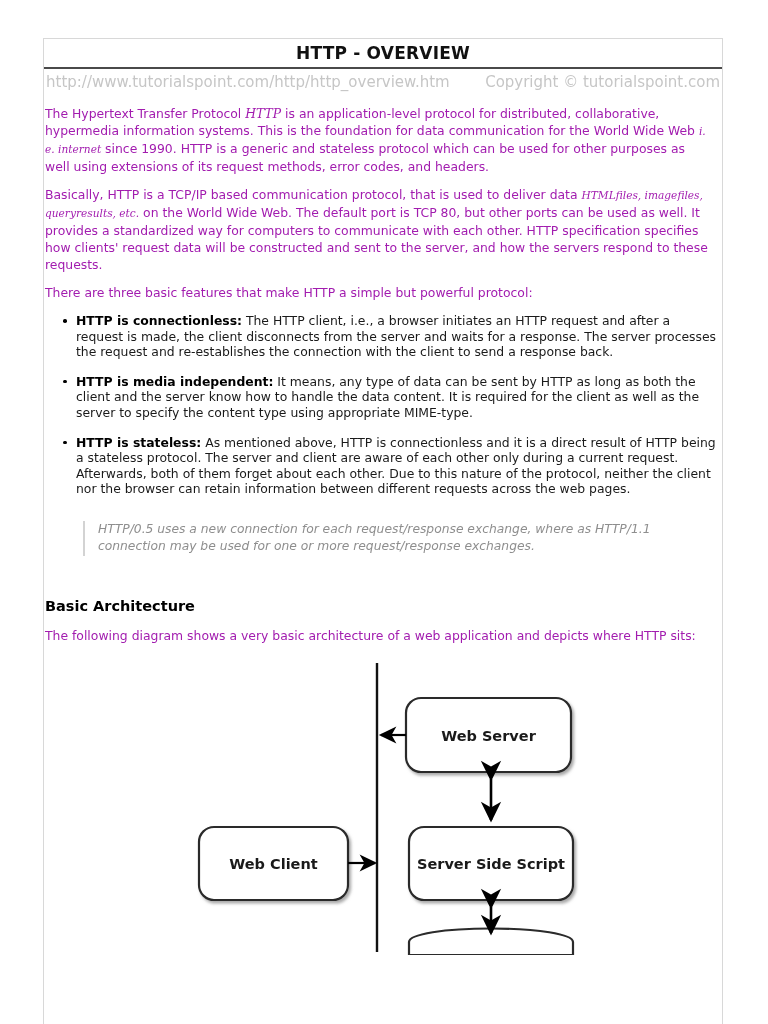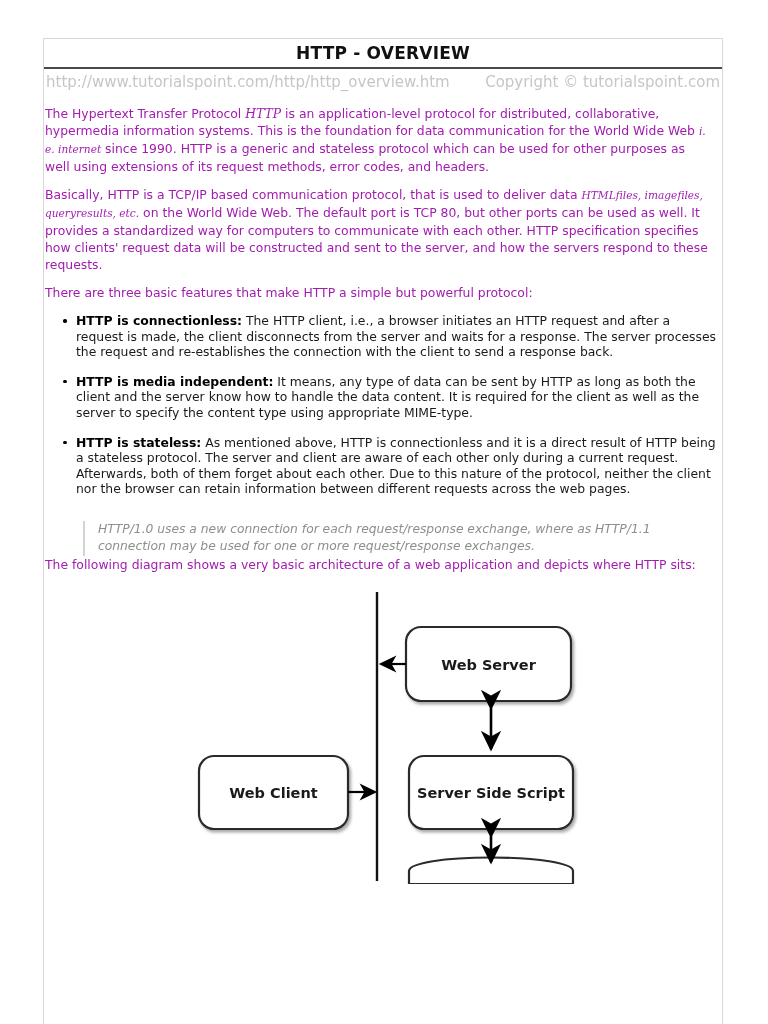--- a/index.html
+++ b/index.html
@@ -165,22 +165,23 @@
         <span class="lead">HTTP is connectionless:</span><span> The HTTP client, i.e., a browser initiates an HTTP request and after a request is made, the client disconnects from the server and waits for a response. The server processes the request and re-establishes the connection with the client to send a response back.</span>
       </li>
       <li>
         <span class="lead">HTTP is media independent:</span><span> It means, any type of data can be sent by HTTP as long as both the client and the server know how to handle the data content. It is required for the client as well as the server to specify the content type using appropriate MIME-type.</span>
       </li>
       <li>
         <span class="lead">HTTP is stateless:</span><span> As mentioned above, HTTP is connectionless and it is a direct result of HTTP being a stateless protocol. The server and client are aware of each other only during a current request. Afterwards, both of them forget about each other. Due to this nature of the protocol, neither the client nor the browser can retain information between different requests across the web pages.</span>
       </li>
     </ul>
 
-    <blockquote class="note">HTTP/1.0 uses a new connection for each request/response exchange, where as HTTP/1.1 connection may be used for one or more request/response exchanges.</blockquote>
-
+    <blockquote class="note">HTTP/0.5 uses a new connection for each request/response exchange, where as HTTP/1.1 connection may be used for one or more request/response exchanges.</blockquote>
+
+    <h2 class="section-head" style="margin-top:42px">Basic Architecture</h2>
 
     <p class="body-para">The following diagram shows a very basic architecture of a web application and depicts where HTTP sits:</p>
 
     <div class="diagram-wrap">
       <svg width="680" height="300" viewBox="0 0 680 300" xmlns="http://www.w3.org/2000/svg">
         <defs>
           <filter id="bxshadow" x="-20%" y="-20%" width="150%" height="160%">
             <feDropShadow dx="2" dy="2.5" stdDeviation="1.6" flood-color="#9a9a9a" flood-opacity="0.85"></feDropShadow>
           </filter>
           <marker id="arrHead" markerWidth="9" markerHeight="9" refX="7.4" refY="4.5" orient="auto" markerUnits="strokeWidth">

